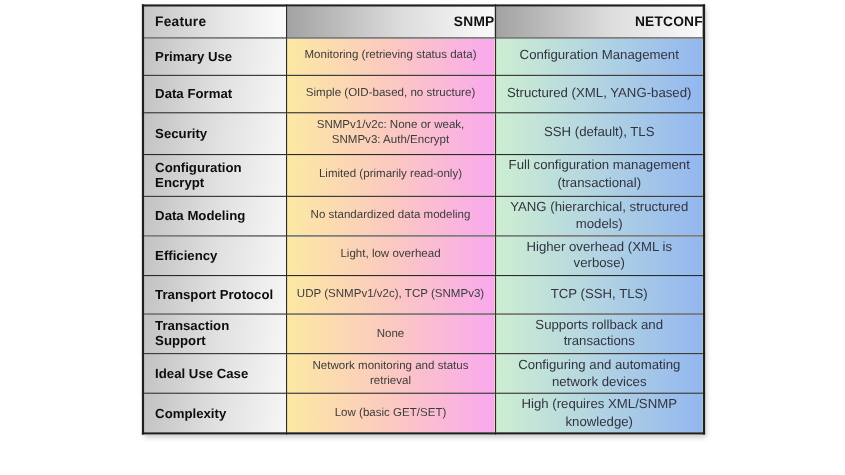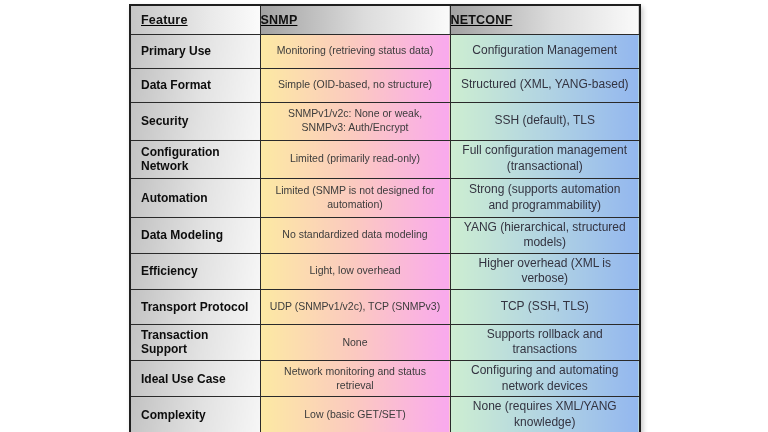--- a/index.html
+++ b/index.html
@@ -33,21 +33,21 @@
     vertical-align: middle;
     overflow: hidden;
   }
 
   
   th {
     background: linear-gradient(90deg, #a2a2a2 0%, #dcdcdc 55%, #fafafa 100%);
     color: #101010;
     font-size: 12.5px;
     font-weight: 700;
-    text-align: left;
+    text-align: right;
     letter-spacing: 0.2px;
   }
   th.feature-head {
     background: linear-gradient(90deg, #c6c6c6 0%, #e9e9e9 60%, #fbfbfb 100%);
     text-align: left;
     padding-left: 10px;
   }
 
   
   td.feature {
@@ -74,21 +74,21 @@
   td.netconf {
     background: linear-gradient(90deg, #cdeed1 0%, #b2d4e2 50%, #93b7ef 100%);
     color: #333340;
     font-size: 12px;
     text-align: center;
     padding: 2px 9px;
     line-height: 1.3;
   }
 
   
-  tr.hdr        { height: 29px; text-decoration: underline; }
+  tr.hdr        { height: 29px; }
   tr.r-primary  { height: 34px; }
   tr.r-format   { height: 34px; }
   tr.r-security { height: 38px; padding-left: 24px; }
   tr.r-config   { height: 38px; }
   tr.r-auto     { height: 39px; }
   tr.r-model    { height: 34px; }
   tr.r-eff      { height: 35px; }
   tr.r-trans    { height: 35px; margin-left: 36px; }
   tr.r-txn      { height: 34px; }
   tr.r-ideal    { height: 35px; margin-top: 21px; }
@@ -122,28 +122,23 @@
           <td class="feature">Data Format</td>
           <td class="snmp">Simple (OID-based, no structure)</td>
           <td class="netconf">Structured (XML, YANG-based)</td>
         </tr>
         <tr class="r-security">
           <td class="feature">Security</td>
           <td class="snmp">SNMPv1/v2c: None or weak, SNMPv3: Auth/Encrypt</td>
           <td class="netconf">SSH (default), TLS</td>
         </tr>
         <tr class="r-config">
-          <td class="feature">Configuration Network</td>
+          <td class="feature">Configuration Encrypt</td>
           <td class="snmp">Limited (primarily read-only)</td>
           <td class="netconf">Full configuration management (transactional)</td>
-        </tr>
-        <tr class="r-auto">
-          <td class="feature">Automation</td>
-          <td class="snmp">Limited (SNMP is not designed for automation)</td>
-          <td class="netconf">Strong (supports automation and programmability)</td>
         </tr>
         <tr class="r-model">
           <td class="feature">Data Modeling</td>
           <td class="snmp">No standardized data modeling</td>
           <td class="netconf">YANG (hierarchical, structured models)</td>
         </tr>
         <tr class="r-eff">
           <td class="feature">Efficiency</td>
           <td class="snmp">Light, low overhead</td>
           <td class="netconf">Higher overhead (XML is verbose)</td>
@@ -159,18 +154,18 @@
           <td class="netconf">Supports rollback and transactions</td>
         </tr>
         <tr class="r-ideal">
           <td class="feature">Ideal Use Case</td>
           <td class="snmp">Network monitoring and status retrieval</td>
           <td class="netconf">Configuring and automating network devices</td>
         </tr>
         <tr class="r-complex">
           <td class="feature">Complexity</td>
           <td class="snmp">Low (basic GET/SET)</td>
-          <td class="netconf">None (requires XML/YANG knowledge)</td>
+          <td class="netconf">High (requires XML/SNMP knowledge)</td>
         </tr>
       </tbody>
     </table>
   </div>
 </div>
 
 </body></html>

